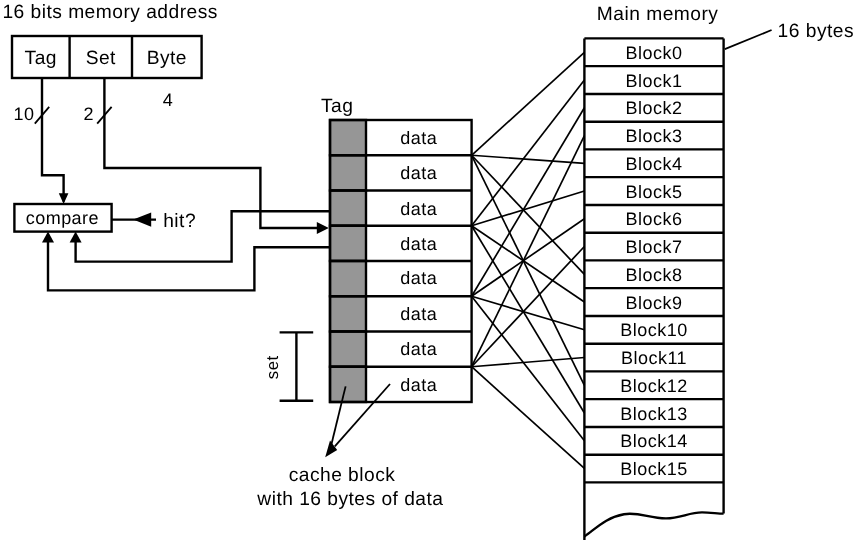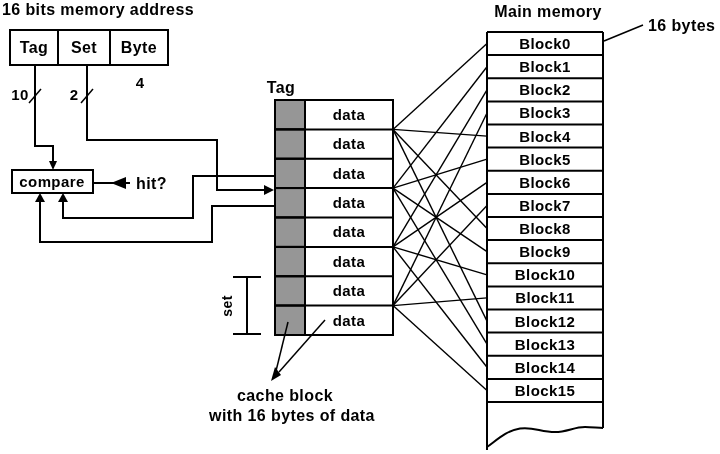--- a/index.html
+++ b/index.html
@@ -1,17 +1,17 @@
 <!DOCTYPE html>
 <html><head>
 <meta charset="utf-8">
 <style>
   html,body{margin:0;padding:0;background:#ffffff;}
   .stage{position:relative;width:720px;height:454px;background:#ffffff;overflow:hidden;
-         font-family:"Liberation Sans", sans-serif;font-weight:bold;}
+         font-family:"Liberation Sans", sans-serif;}
   svg text{fill:#000;font-family:"Liberation Sans", sans-serif;letter-spacing:0.4px;}
   .t16{font-size:16px;} .t15{font-size:15px;} .t14{font-size:14px;}
 </style>
 </head>
 <body>
 
 <div class="stage">
 <svg width="720" height="454" viewBox="0 0 720 454">
 
   <text class="t16" x="2" y="15">16 bits memory address</text>

